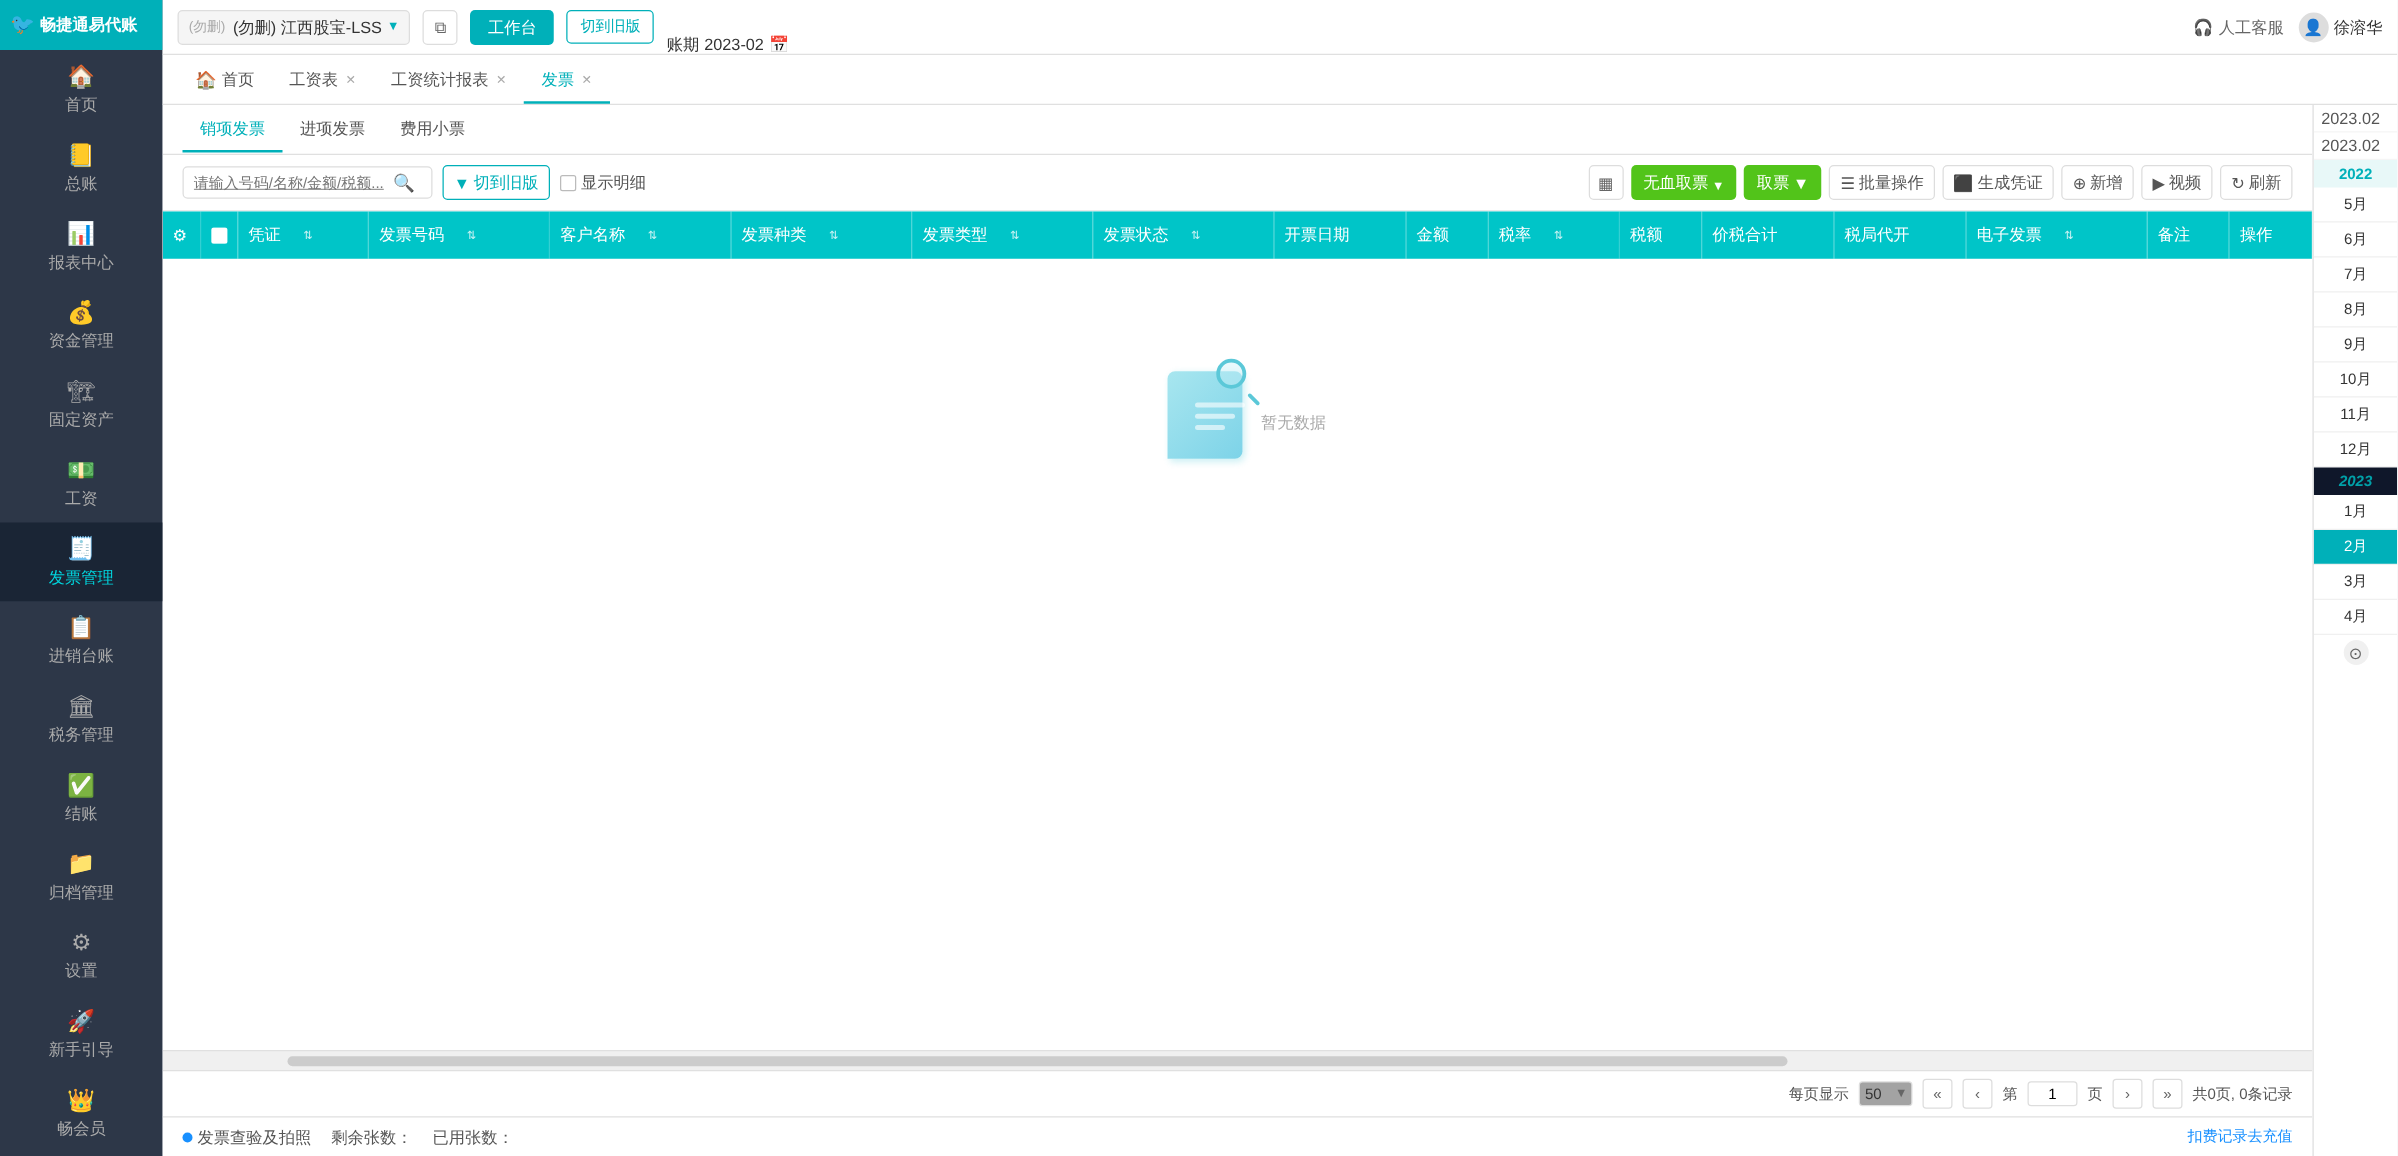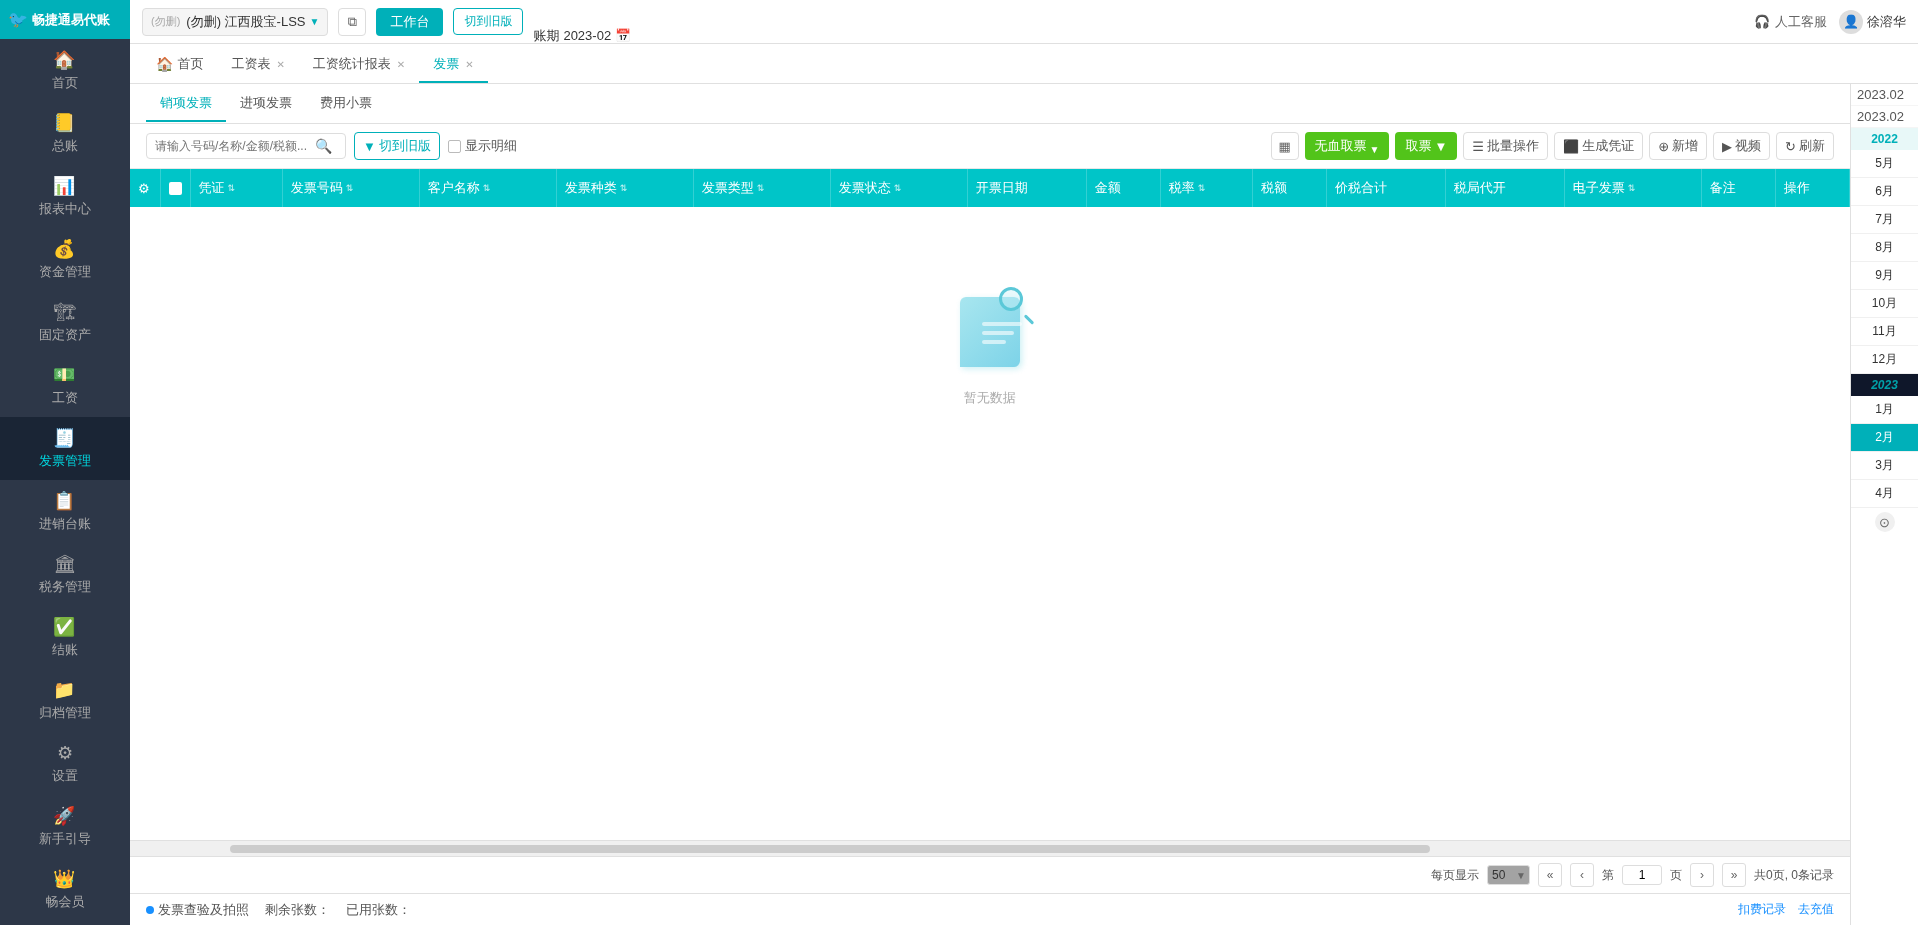--- a/index.html
+++ b/index.html
@@ -223,21 +223,21 @@
     .search-input-wrap {
       display: flex;
       align-items: center;
       border: 1px solid #ddd;
       border-radius: 4px;
       padding: 4px 8px;
       background: #fff;
       min-width: 200px;
     }
     .search-input-wrap input {
-      border: none; outline: none; font-size: 12px; color: #999; width: 160px;
+      border: none; outline: none; font-size: 12px; color: #999; width: 160px; text-decoration: underline;
     }
     .search-icon { color: #aaa; font-size: 14px; cursor: pointer; }
     .filter-btn {
       display: flex; align-items: center; gap: 3px;
       color: #00b0b9; font-size: 12px; cursor: pointer;
       border: 1px solid #00b0b9; border-radius: 4px; padding: 4px 8px;
     }
     .show-detail-wrap {
       display: flex; align-items: center; gap: 4px;
       font-size: 12px; color: #555; cursor: pointer;
@@ -295,32 +295,31 @@
     }
     .invoice-table thead th {
       padding: 0 8px;
       text-align: left;
       font-weight: normal;
       font-size: 12px;
       white-space: nowrap;
       border-right: 1px solid rgba(255,255,255,0.2);
     }
     .invoice-table thead th .th-inner {
-      display: flex; align-items: center; gap: 3px;
+      display: flex; align-items: center; gap: 18px;
     }
     .sort-icon { font-size: 9px; color: rgba(255,255,255,0.8); }
     .th-checkbox {
       width: 30px; text-align: center;
     }
     .th-setting { width: 30px; }
 
     
     .empty-state {
       display: flex;
-      flex-direction: column;
       align-items: center;
       justify-content: center;
       padding: 80px 0;
       color: #aaa;
       text-align: right;
     }
 
     
     .scrollbar-area {
       height: 16px;
@@ -383,21 +382,21 @@
       gap: 16px;
       flex-shrink: 0;
       font-size: 12px;
     }
     .status-item {
       display: flex; align-items: center; gap: 4px; color: #555;
     }
     .status-dot { width: 8px; height: 8px; border-radius: 50%; background: #1890ff; }
     .status-bar-right {
       margin-left: auto;
-      display: flex; align-items: center; gap: 12px;
+      display: flex; align-items: center; 
     }
     .link-btn { color: #1890ff; cursor: pointer; font-size: 12px; }
 
     
     .date-panel {
       width: 68px;
       background: #fff;
       border-left: 1px solid #e0e0e0;
       display: flex;
       flex-direction: column;

